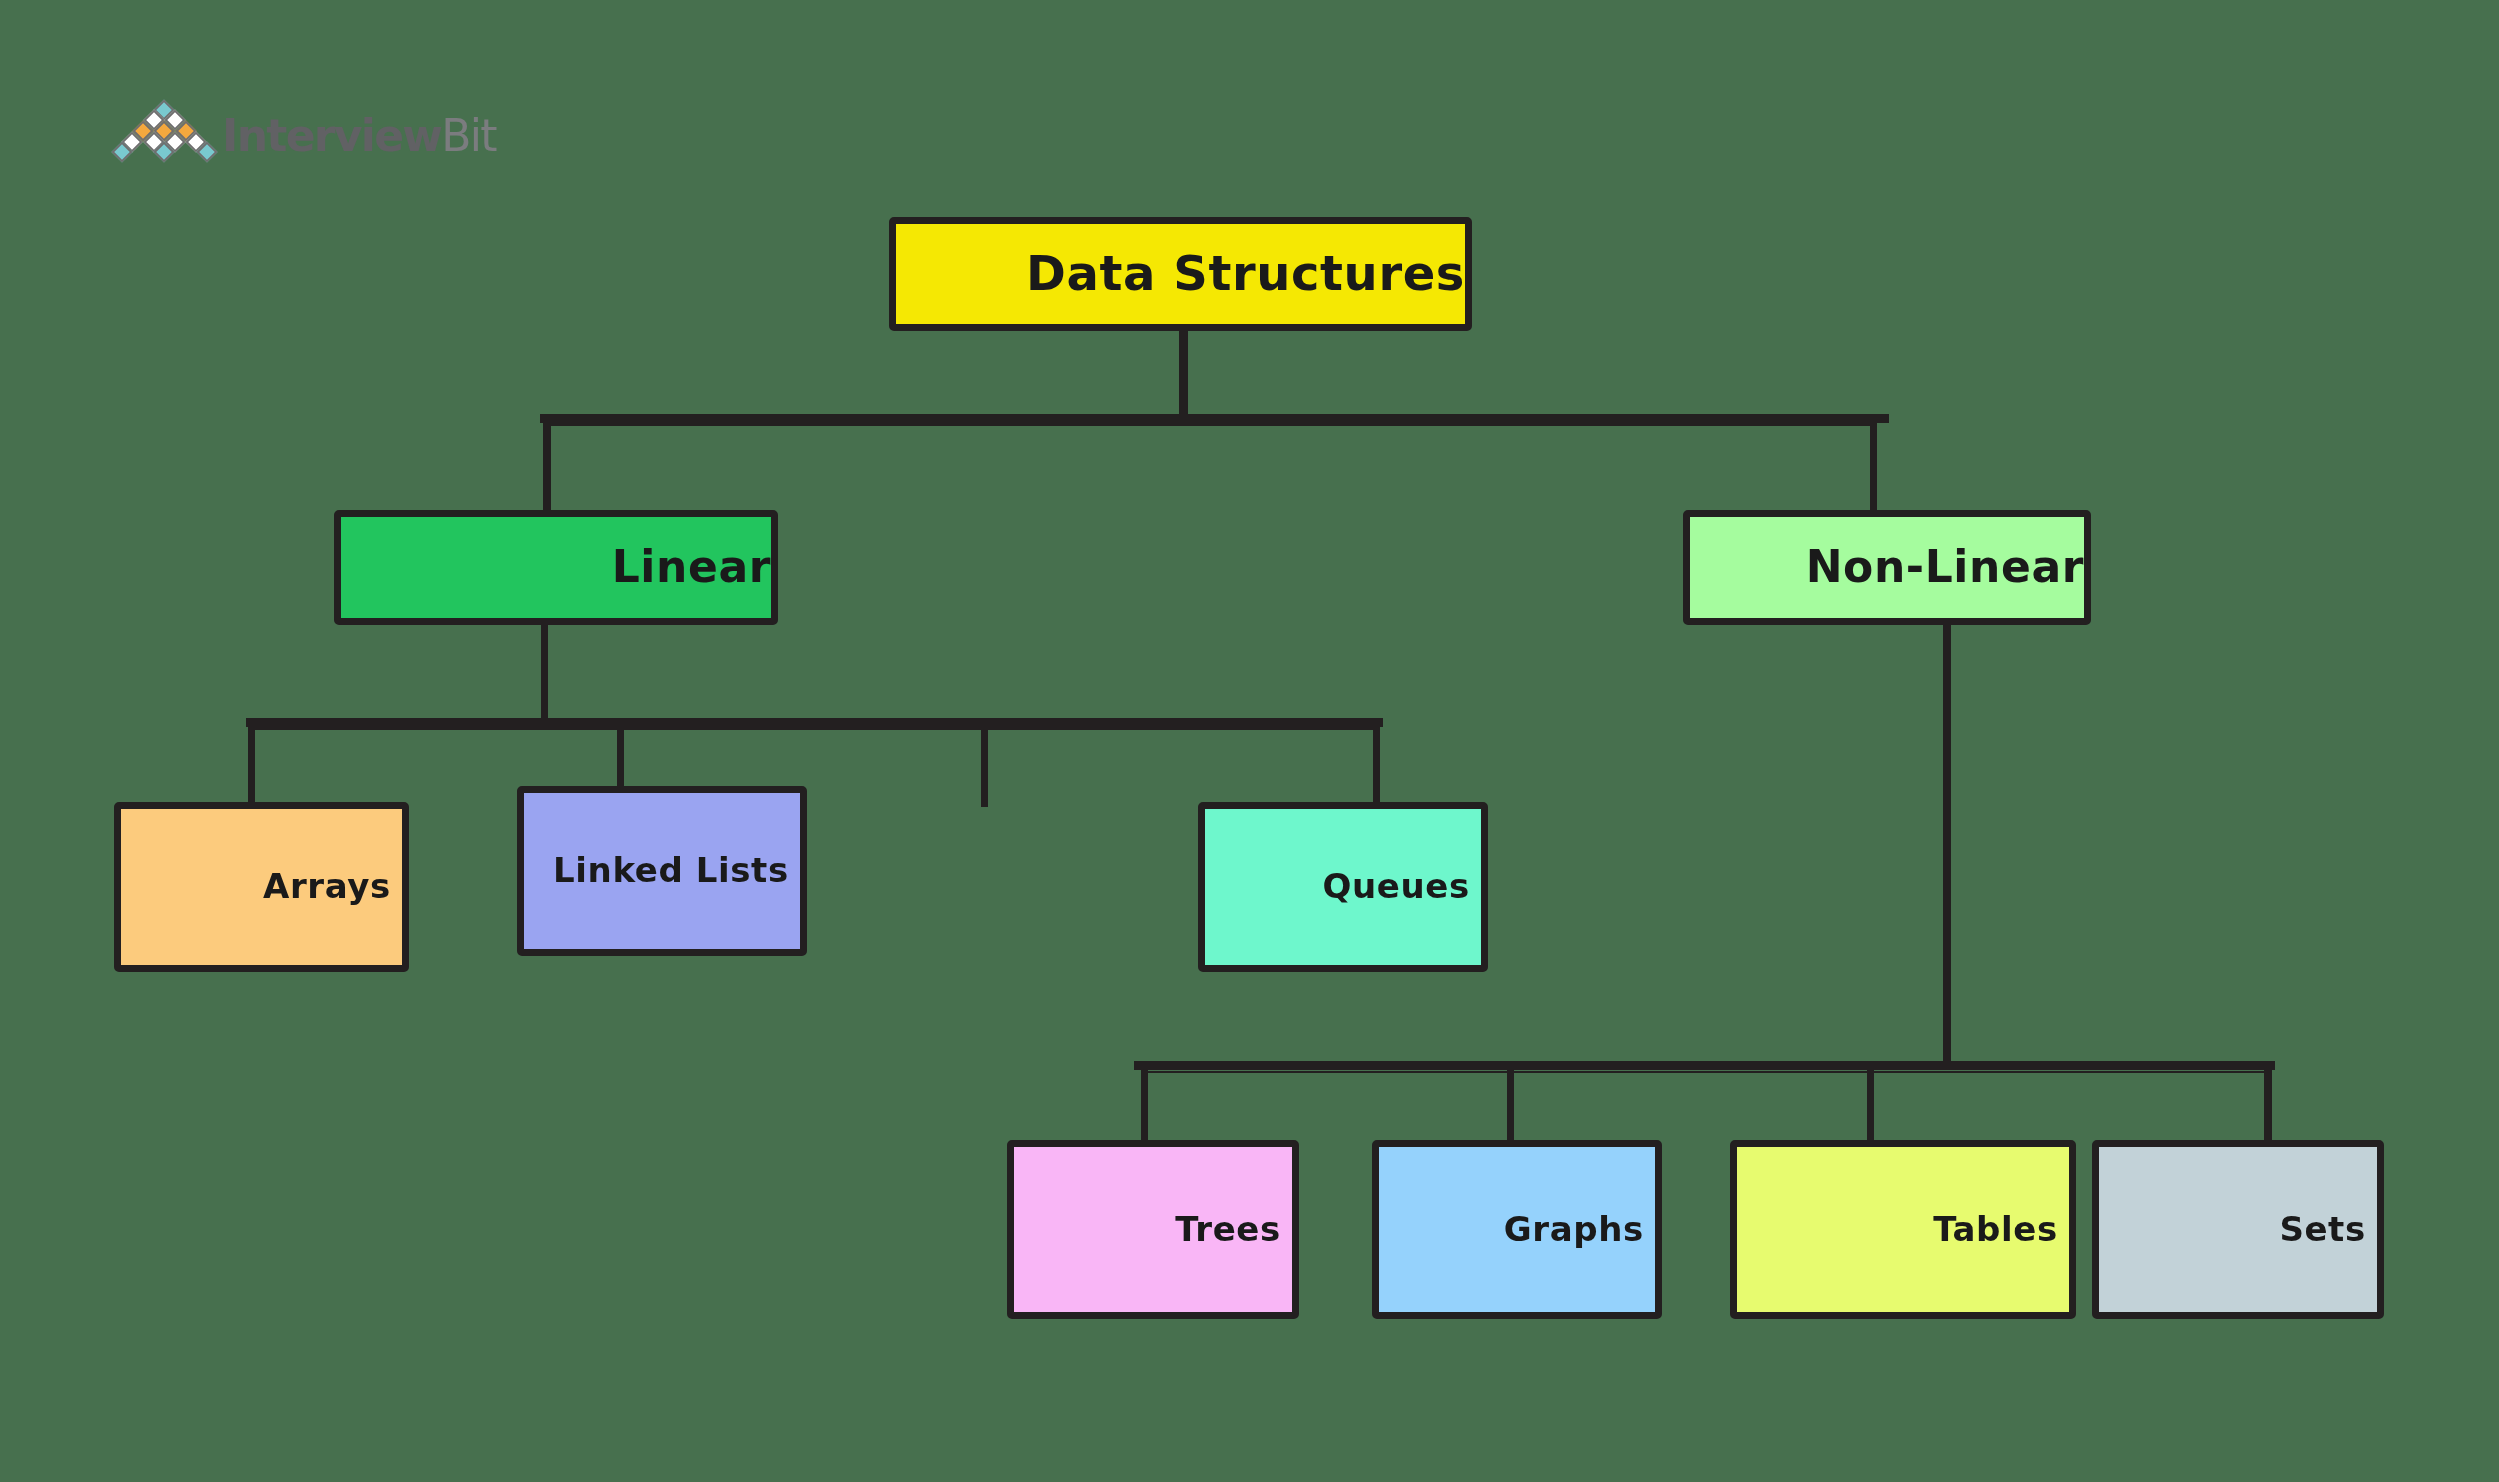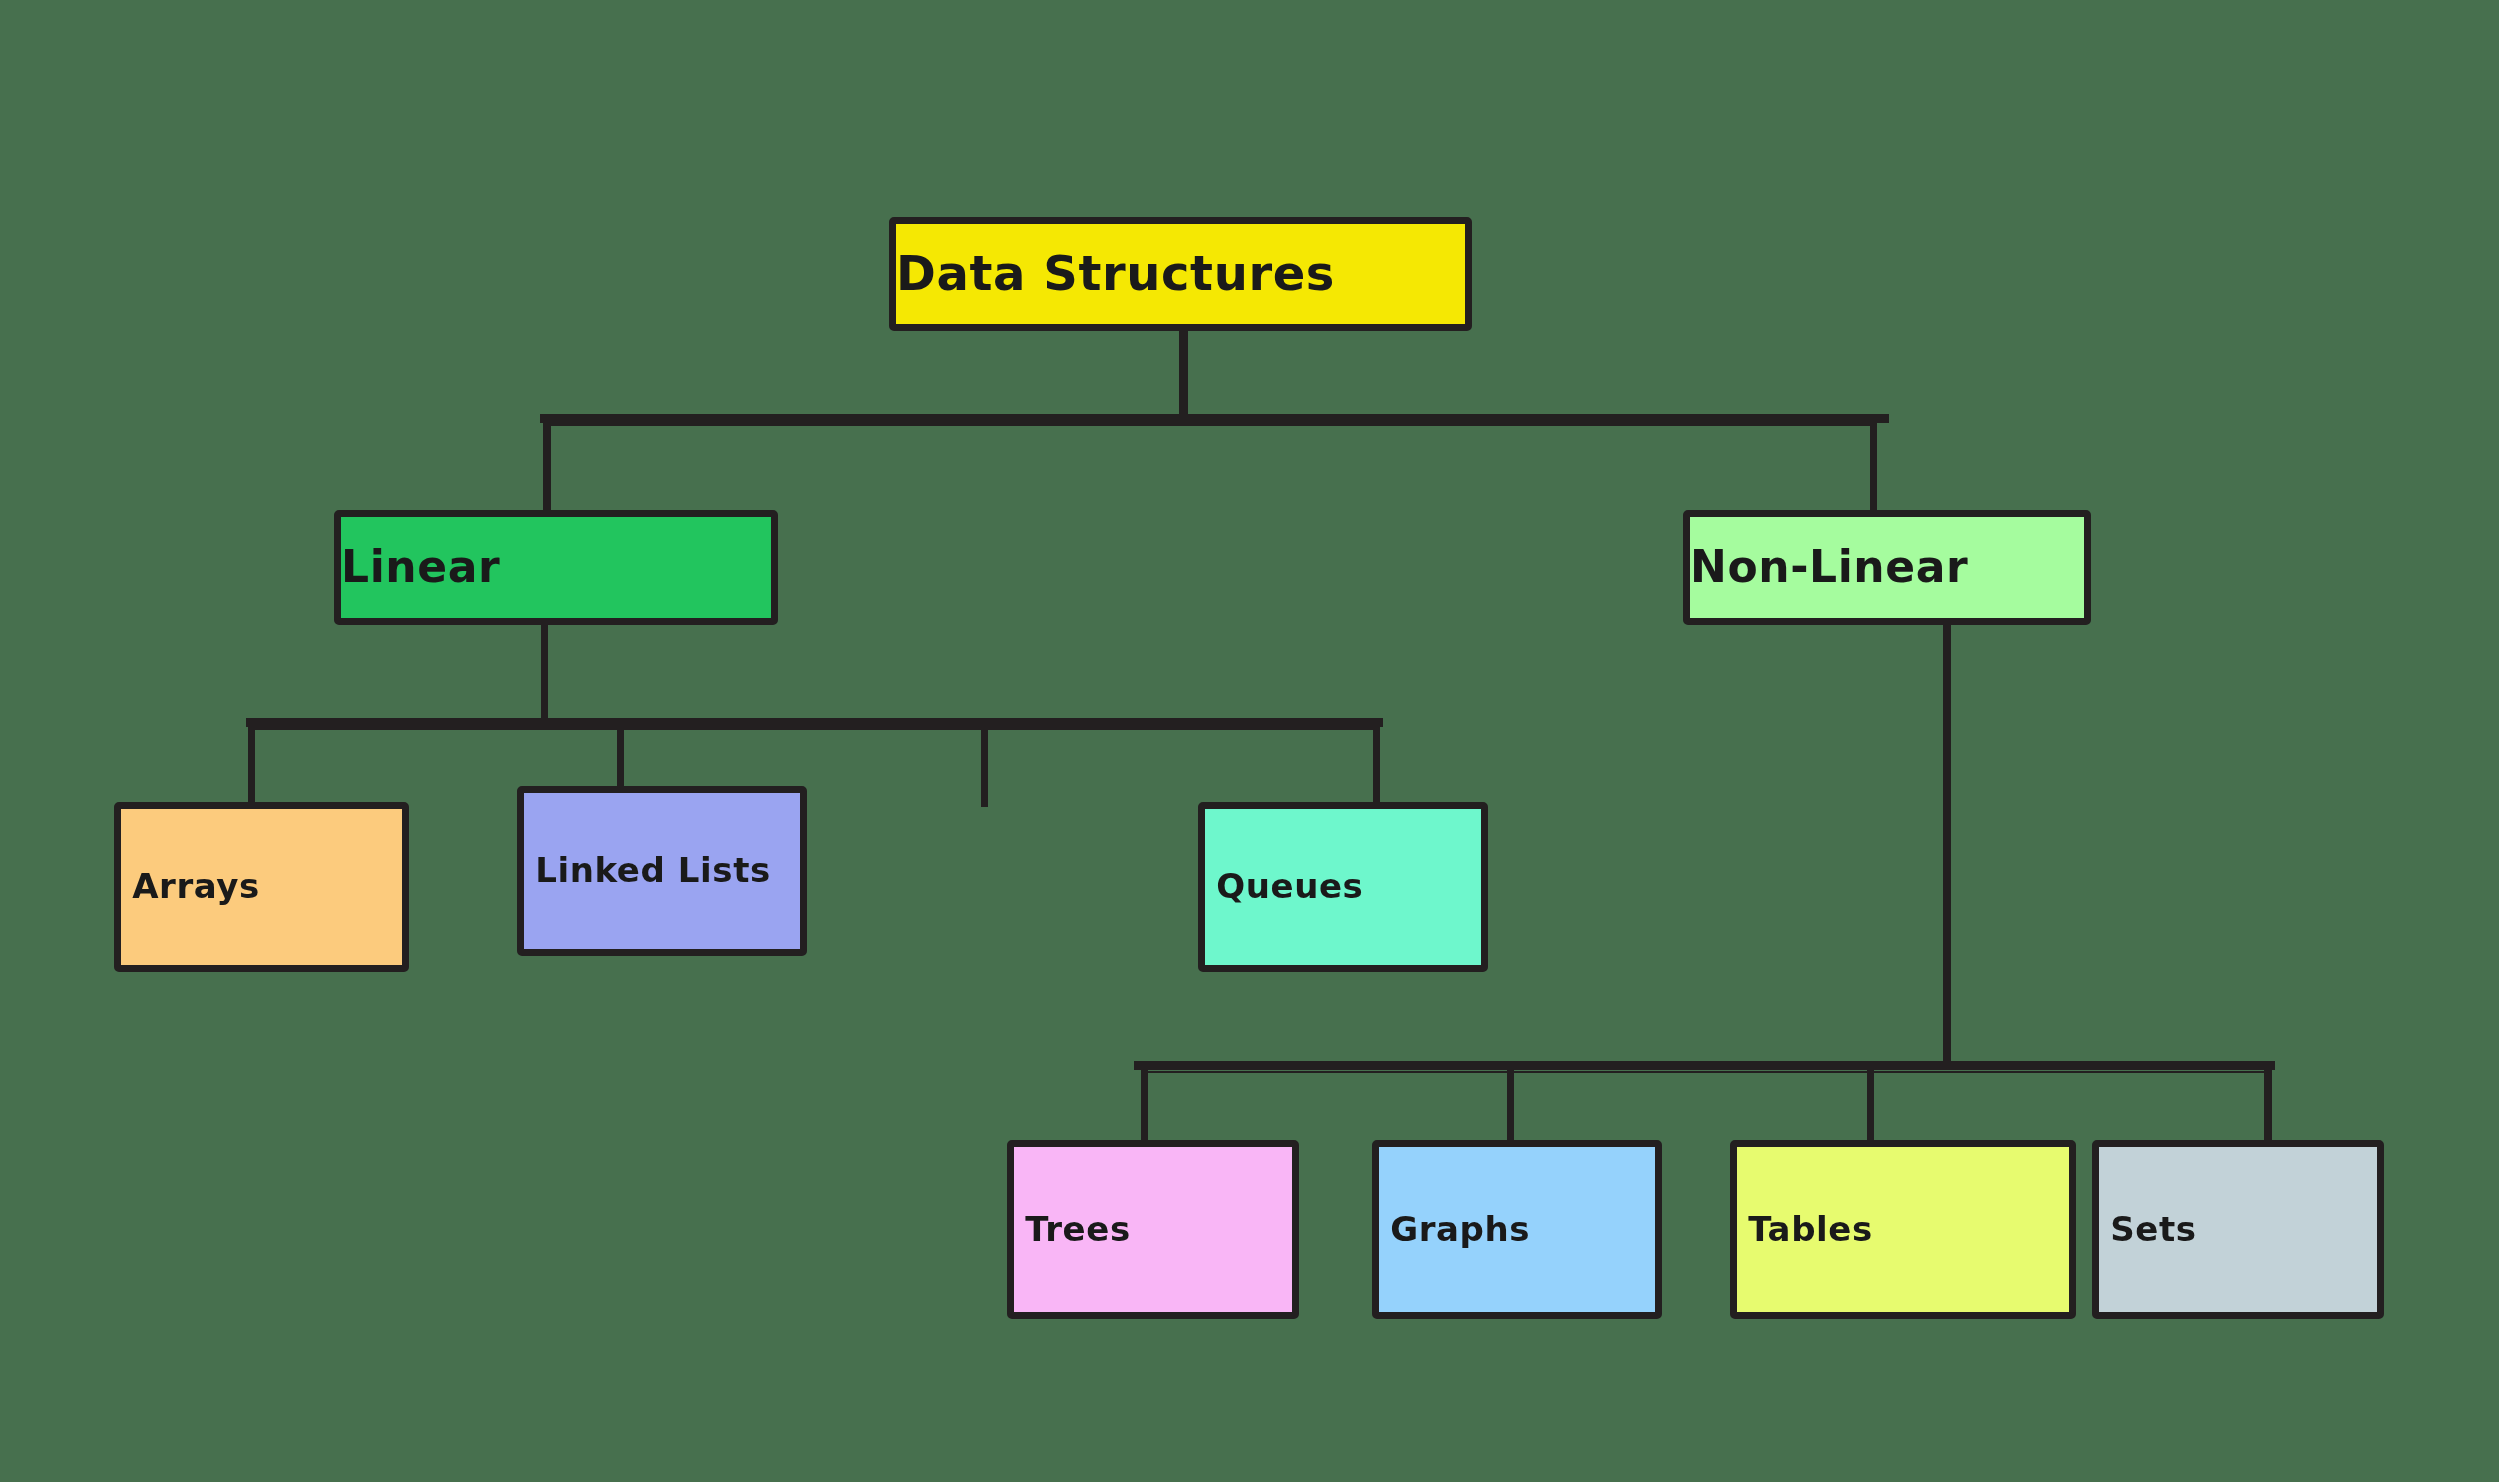--- a/index.html
+++ b/index.html
@@ -9,21 +9,21 @@
     width:2500px;height:1482px;
     overflow:hidden;
   }
   .wires{position:absolute;left:0;top:0;}
   .wires line{stroke:var(--line);}
   .node{
     position:absolute;
     box-sizing:border-box;
     border:7.9px solid var(--line);
     border-radius:5px;
-    display:flex;align-items:center;justify-content:flex-start;
+    display:flex;align-items:center;justify-content:flex-end;
     text-align:center;
     font-weight:700;
     color:var(--node-text);
     letter-spacing:0.6px;
     line-height:1.15;
   }
   .node.root{font-size:48px;}
   .node.branch{font-size:44px;}
   .node.leaf{font-size:34px;padding:0 11.2px;}
   
@@ -69,20 +69,41 @@
 
     <line x1="3461" y1="1105" x2="3461" y2="1900" stroke-width="13"></line>
     <line x1="2016" y1="1895" x2="4044" y2="1895" stroke-width="16"></line>
     <line x1="2034" y1="1906" x2="4032" y2="1906" stroke-width="5"></line>
     <line x1="2034" y1="1900" x2="2034" y2="2035" stroke-width="13"></line>
     <line x1="2685" y1="1900" x2="2685" y2="2035" stroke-width="13"></line>
     <line x1="3325" y1="1900" x2="3325" y2="2035" stroke-width="13"></line>
     <line x1="4032" y1="1900" x2="4032" y2="2035" stroke-width="13"></line>
   </svg>
 
+  <div class="logo">
+    <div>
+      <span class="tile teal" style="left:53px;top:10.7px"></span>
+      <span class="tile white" style="left:43px;top:21.4px"></span>
+      <span class="tile white" style="left:64px;top:21.4px"></span>
+      <span class="tile orange" style="left:32px;top:32px"></span>
+      <span class="tile orange" style="left:53px;top:32px"></span>
+      <span class="tile orange" style="left:75px;top:32px"></span>
+      <span class="tile white" style="left:21.4px;top:43px"></span>
+      <span class="tile white" style="left:43px;top:43px"></span>
+      <span class="tile white" style="left:64px;top:43px"></span>
+      <span class="tile white" style="left:85px;top:43px"></span>
+      <span class="tile teal" style="left:10.7px;top:53px"></span>
+      <span class="tile teal" style="left:53px;top:53px"></span>
+      <span class="tile teal" style="left:96px;top:53px"></span>
+    </div>
+    <div class="wordmark">
+      <span class="primary">Interview</span>
+        <span class="secondary">Bit</span>
+    </div>
+  </div>
 
   <div class="node root" style="left: 889px; top: 217px; width: 583px; height: 114px; background-color: rgb(245, 232, 3);">
     <span>Data Structures</span>
   </div>
 
   <div class="node branch" style="left: 334px; top: 510px; width: 444px; height: 115px; background-color: #22c55e;">
     <span>Linear</span>
   </div>
 
   <div class="node branch" style="left: 1683px; top: 510px; width: 408px; height: 115px; background-color: rgb(165, 252, 158);">

